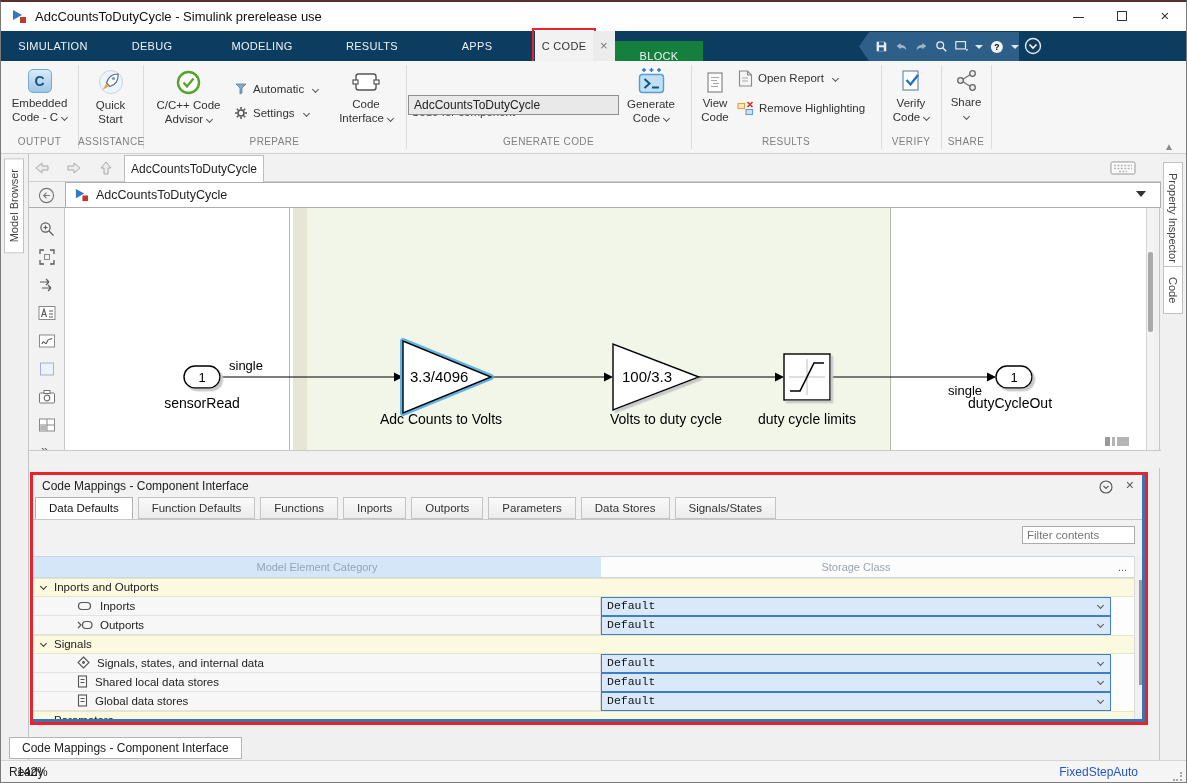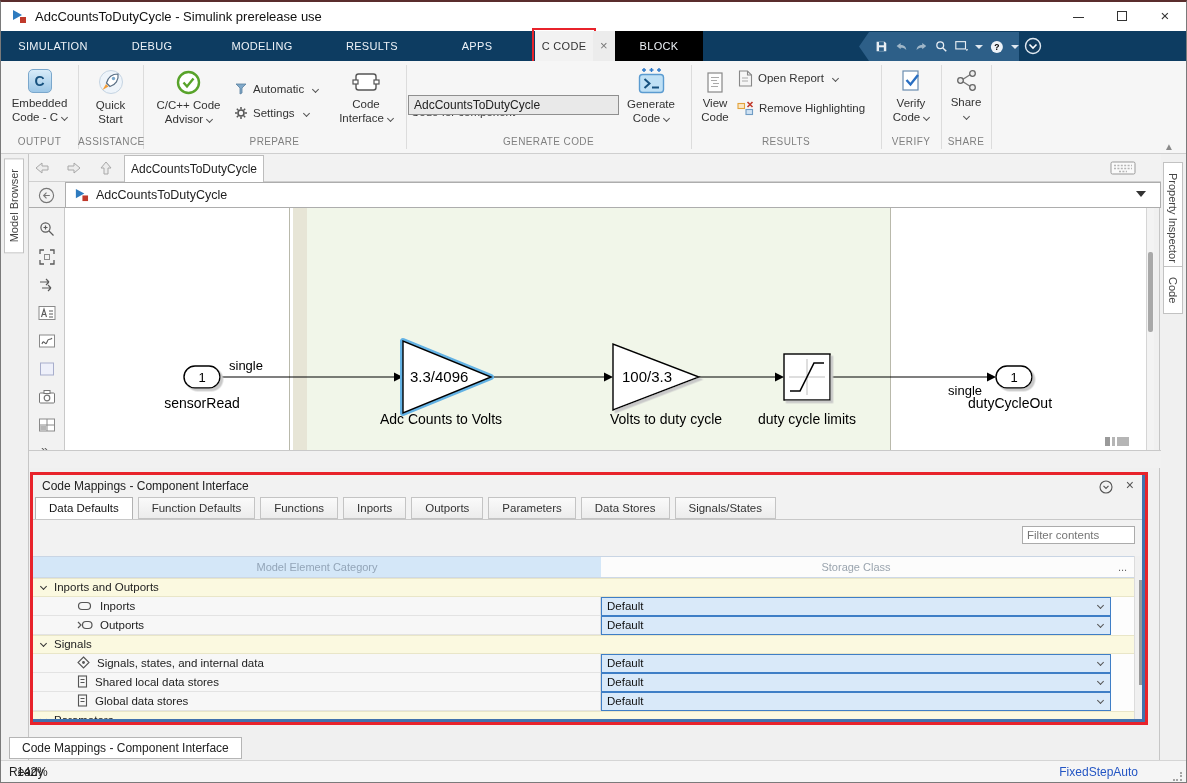--- a/index.html
+++ b/index.html
@@ -13,21 +13,21 @@
   .titlebar .title { position:absolute; left:34px; top:0; line-height:29px; font-size:13px; color:#111; }
   .winctl { position:absolute; top:0; width:32px; height:28px; text-align:center; line-height:28px; font-size:15px; color:#333; cursor:default; }
   .maxbox { display:inline-block; width:10px; height:10px; border:1px solid #333; margin-top:9px; }
   .minbar { display:inline-block; width:11px; height:1px; background:#333; vertical-align:middle; }
 
   
   .rtabs { position:absolute; left:0; top:29px; width:100%; height:30px; background:#0d3c61; display:flex; padding-left:8px; }
   .rtab { height:30px; line-height:30px; text-align:center; color:#eef3f8; font-size:11px; letter-spacing:.3px; }
   .rtab-active { background:#f2f2f2; color:#333; outline:2px solid #e8232b; outline-offset:1px; }
   .rtab-x { background:#ececec; color:#777; font-size:13px; }
-  .rtab-block { background:#000000; }
+  .rtab-block { background:#15803d;margin-top:10px; }
   .qa { position:absolute; left:858px; top:30px; width:160px; height:29px; background:#2d5f88;
         clip-path:polygon(10px 0,100% 0,100% 100%,10px 100%,0 50%);
         display:flex; align-items:center; gap:7px; padding-left:16px; }
   .qa svg { display:block; }
 
   
   .toolstrip { position:absolute; left:0; top:59px; width:100%; height:93px; background:#f6f6f6; border-bottom:1px solid #cfcfcf; }
   .tdiv { position:absolute; top:4px; height:84px; width:1px; background:#dcdcdc; }
   .tsec { position:absolute; top:75px; height:14px; font-size:10px; color:#808080; text-align:center; letter-spacing:.4px; }
   .bigbtn { position:absolute; display:flex; flex-direction:column; align-items:center; font-size:11.5px; line-height:14px; color:#333; text-align:center; cursor:default; }
@@ -67,21 +67,21 @@
           background:linear-gradient(#fafafa,#ececec); border:1px solid #c4c4c4; margin-right:5px; }
   .ptab.active { background:#fff; height:23px; border-color:#b2b2b2; color:#111; }
   .p-filter { position:absolute; right:7px; top:51px; width:113px; height:18px; border:1px solid #ababab; background:#fff; font-size:11.5px; padding:4px 4px; font-family:"Liberation Sans",sans-serif; }
   .thead { position:absolute; left:0; top:81px; height:22px; width:1101px; border-top:1px solid #c9d5e4; border-bottom:1px solid #cdd8e6; font-size:11px; }
   .thc { position:absolute; top:0; height:20px; line-height:20px; text-align:center; }
   .trow { position:absolute; left:0; width:1101px; height:19px; font-size:11.5px; color:#222; }
   .trow.group { background:#fbf9e0; border-top:1px solid #e9e6c8; border-bottom:1px solid #e9e6c8; line-height:17px; }
   .gchev { display:inline-block; width:5px; height:5px; border-right:1.4px solid #333; border-bottom:1.4px solid #333; transform:rotate(45deg); margin:0 8px 2px 8px; }
   .lcell { position:absolute; left:0; top:0; width:568px; height:19px; background:#f7f7f7; border-right:1px solid #dcdcdc; border-bottom:1px solid #e3e3e3; line-height:18px; }
   .lcell svg { vertical-align:middle; margin:0 7px 2px 44px; }
-  .rcellarea { position:absolute; left:568px; top:0; width:533px; height:27px; background:#fdfdfd; border-bottom:2px solid #d946ef; }
+  .rcellarea { position:absolute; left:568px; top:0; width:533px; height:27px; background:#fdfdfd; border-bottom:2px solid #d946ef;font-family:Liberation Mono, monospace; }
   .vcell { position:absolute; left:0; top:0; width:510px; height:19px; background:#d9e9f9; border:1px solid #3e7ec6; line-height:16px; padding-left:5px; font-size:11.5px; color:#111; }
   .vchev { position:absolute; right:7px; top:5px; width:5px; height:5px; border-right:1.3px solid #555; border-bottom:1.3px solid #555; transform:rotate(45deg); }
   .pscroll { position:absolute; left:1101px; top:81px; width:14px; bottom:0; background:#f0f0f0; border-left:1px solid #dcdcdc; }
   .pthumb { position:absolute; left:4px; top:24px; width:6px; height:105px; background:#999; }
 
   
   .foottab { position:absolute; left:8px; top:735px; height:22px; padding:0 12px; background:#fff; border:1px solid #b5b5b5; line-height:20px; font-size:12px; color:#222; }
   .statusbar { position:absolute; left:0; top:758px; width:100%; height:25px; background:#f5f5f5; border-top:1px solid #d5d5d5; font-size:12px; color:#222; }
   .grip { position:absolute; right:4px; bottom:4px; width:9px; height:9px; border-right:2px dotted #a5a5a5; border-bottom:2px dotted #a5a5a5; }
 </style>

